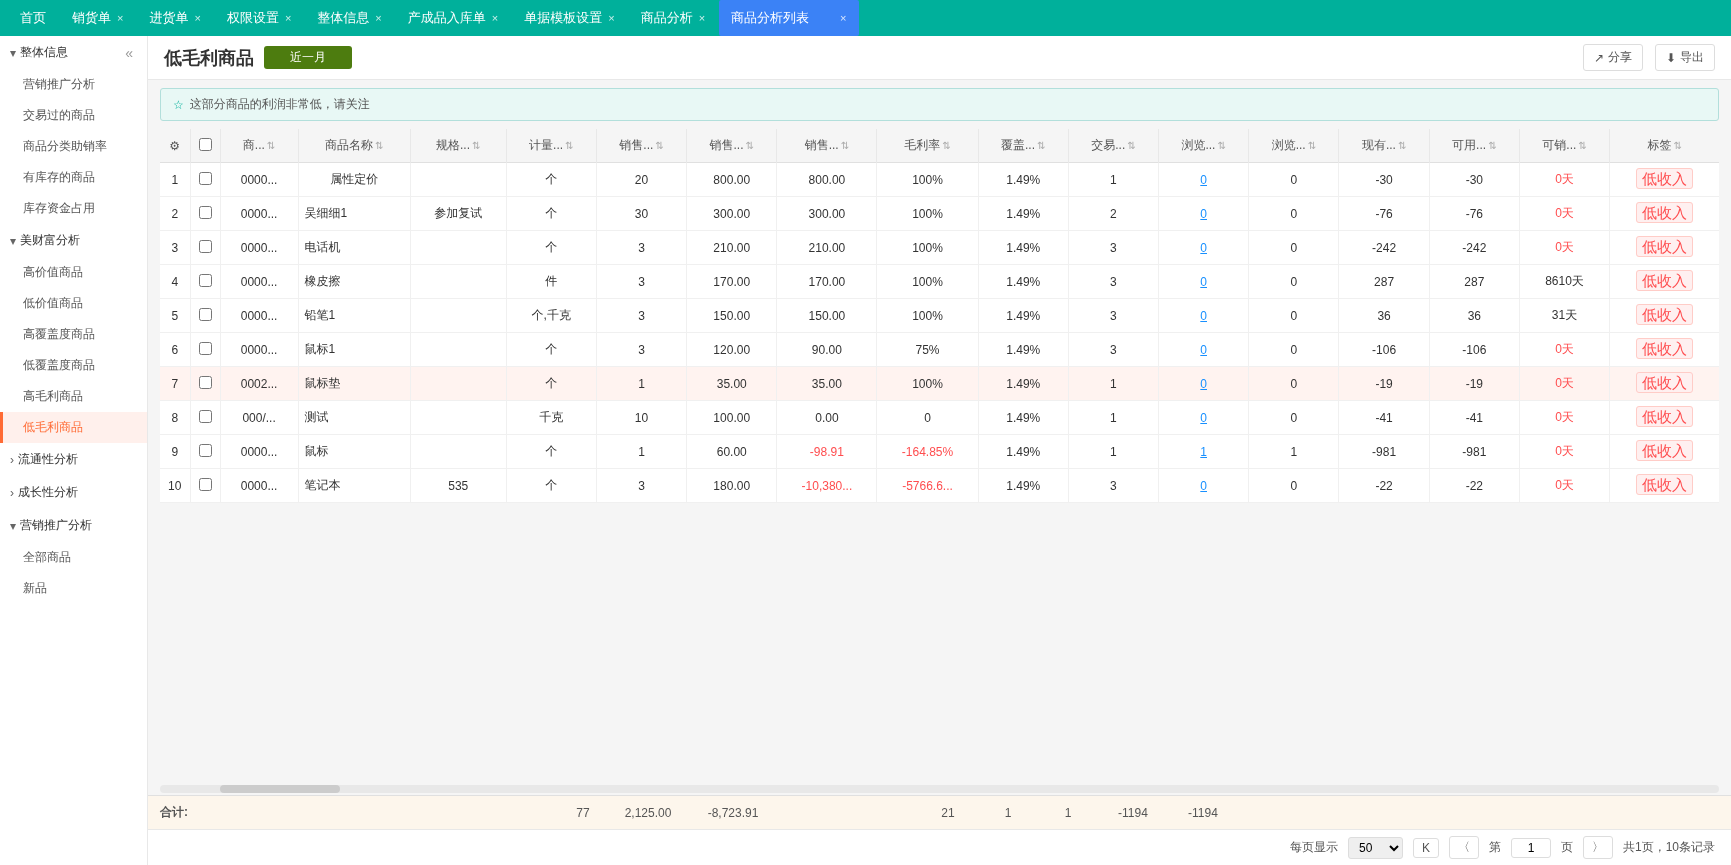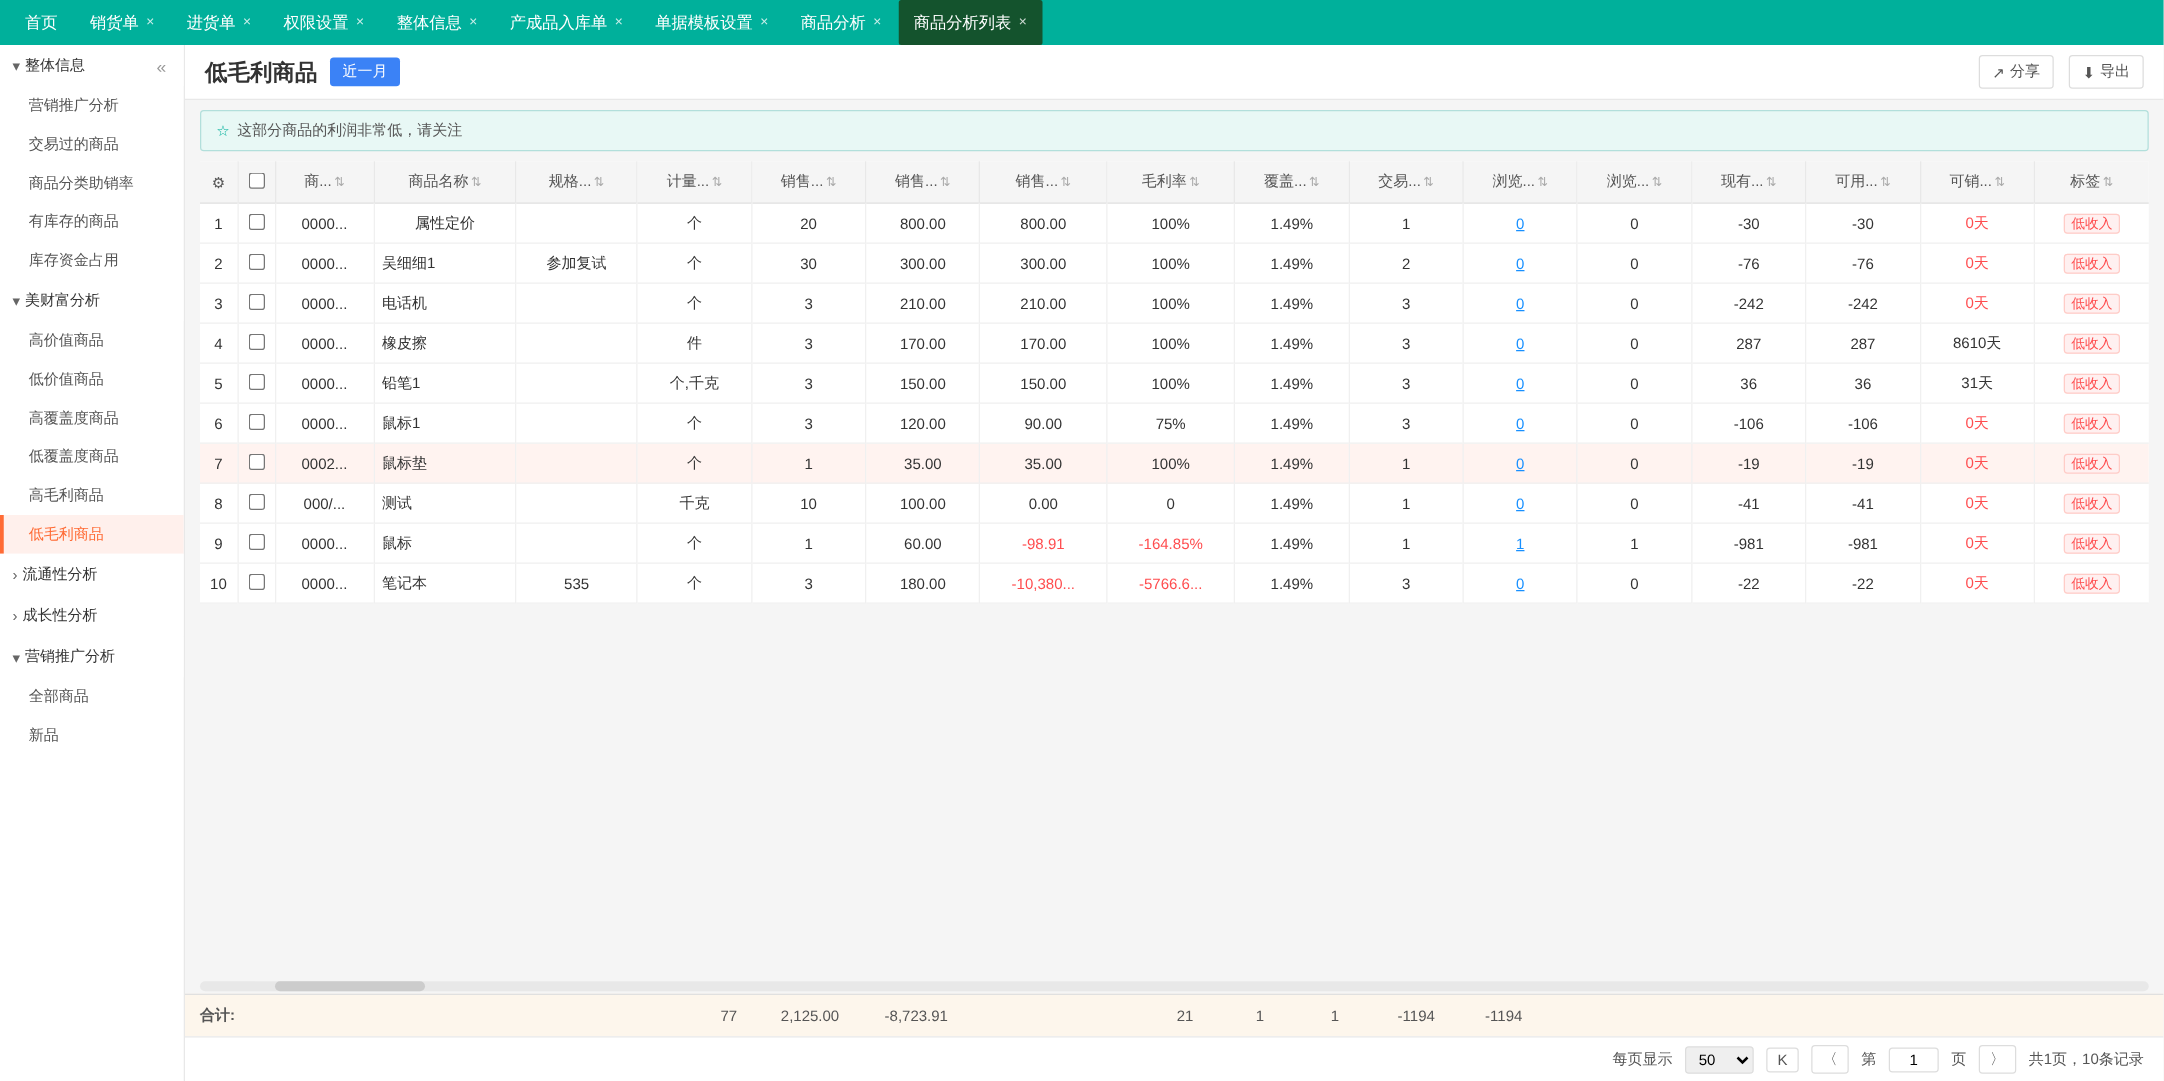--- a/index.html
+++ b/index.html
@@ -18,21 +18,21 @@
       color: #fff;
       padding: 0 12px;
       height: 36px;
       display: flex;
       align-items: center;
       cursor: pointer;
       font-size: 13px;
       border-radius: 2px;
       white-space: nowrap;
     }
-    .nav-item.active { background: #14532d; }
+    .nav-item.active { background: #3b82f6; gap: 25px; }
     .nav-item .close-x { margin-left: 6px; font-size: 11px; opacity: 0.8; }
 
     
     .main-layout {
       display: flex;
       height: calc(100vh - 36px);
     }
 
     
     .sidebar {
@@ -78,25 +78,25 @@
       background: #fff;
       border-bottom: 1px solid #e8e8e8;
       gap: 10px;
     }
     .page-title {
       font-size: 18px;
       font-weight: bold;
       color: #333;
     }
     .period-btn {
-      background: #3b82f6;
+      background: #4d7c0f;
       color: #fff;
       border: none;
       border-radius: 3px;
-      padding: 3px 10px;
+      padding: 3px 26px;
       font-size: 12px;
       cursor: pointer;
     }
     .search-box {
       display: flex;
       align-items: center;
       border: 1px solid #ddd;
       border-radius: 4px;
       padding: 3px 8px;
       flex: 1;
@@ -181,21 +181,21 @@
       white-space: nowrap;
     }
     tbody td:last-child { border-right: none; }
     .text-link { color: #1890ff; text-decoration: underline; cursor: pointer; }
     .tag-low-income {
       background: #fff0f0;
       color: #ff4d4f;
       border: 1px solid #ffccc7;
       border-radius: 3px;
       padding: 1px 5px;
-      font-size: 11px;
+      font-size: 15px;
     }
 
     
     .table-footer {
       background: #fdf6ec;
       border-top: 1px solid #e0e0e0;
       padding: 8px 12px;
       display: flex;
       align-items: center;
       font-size: 12px;

